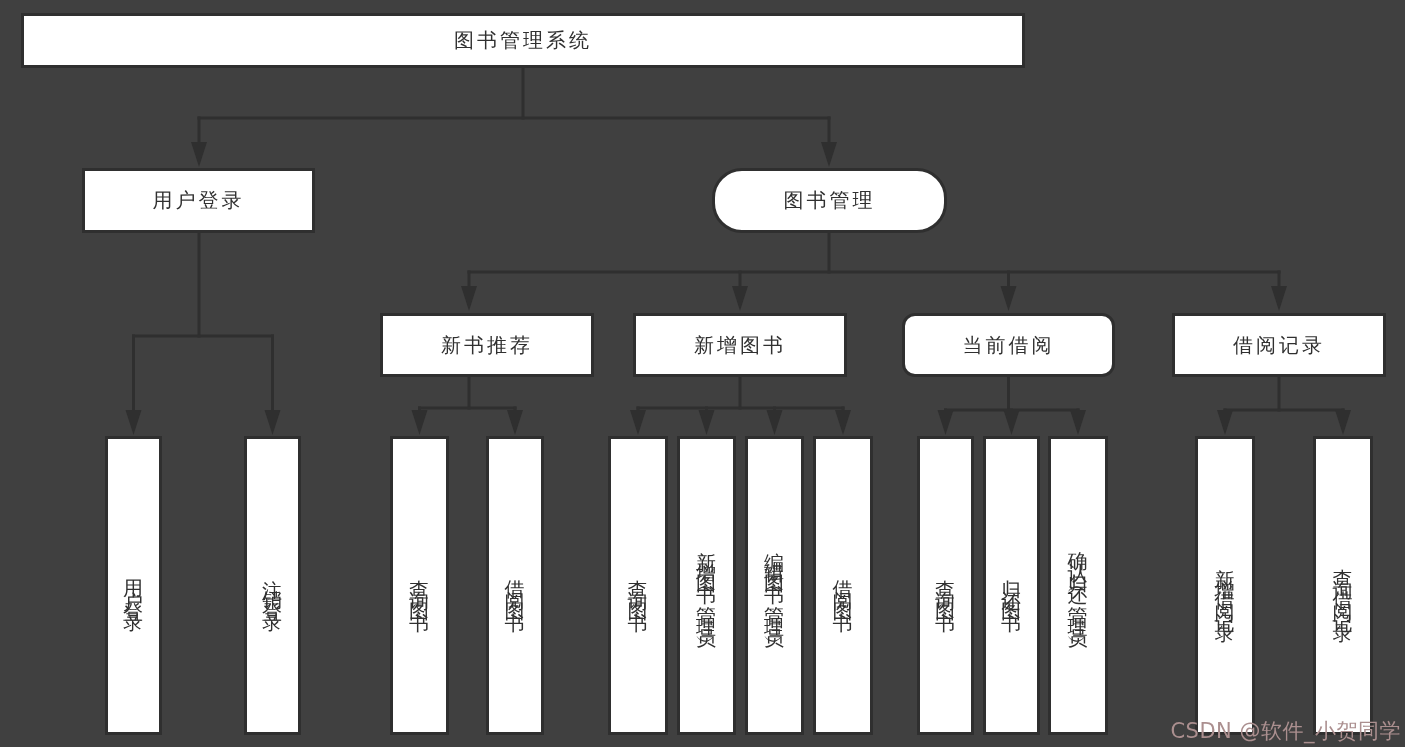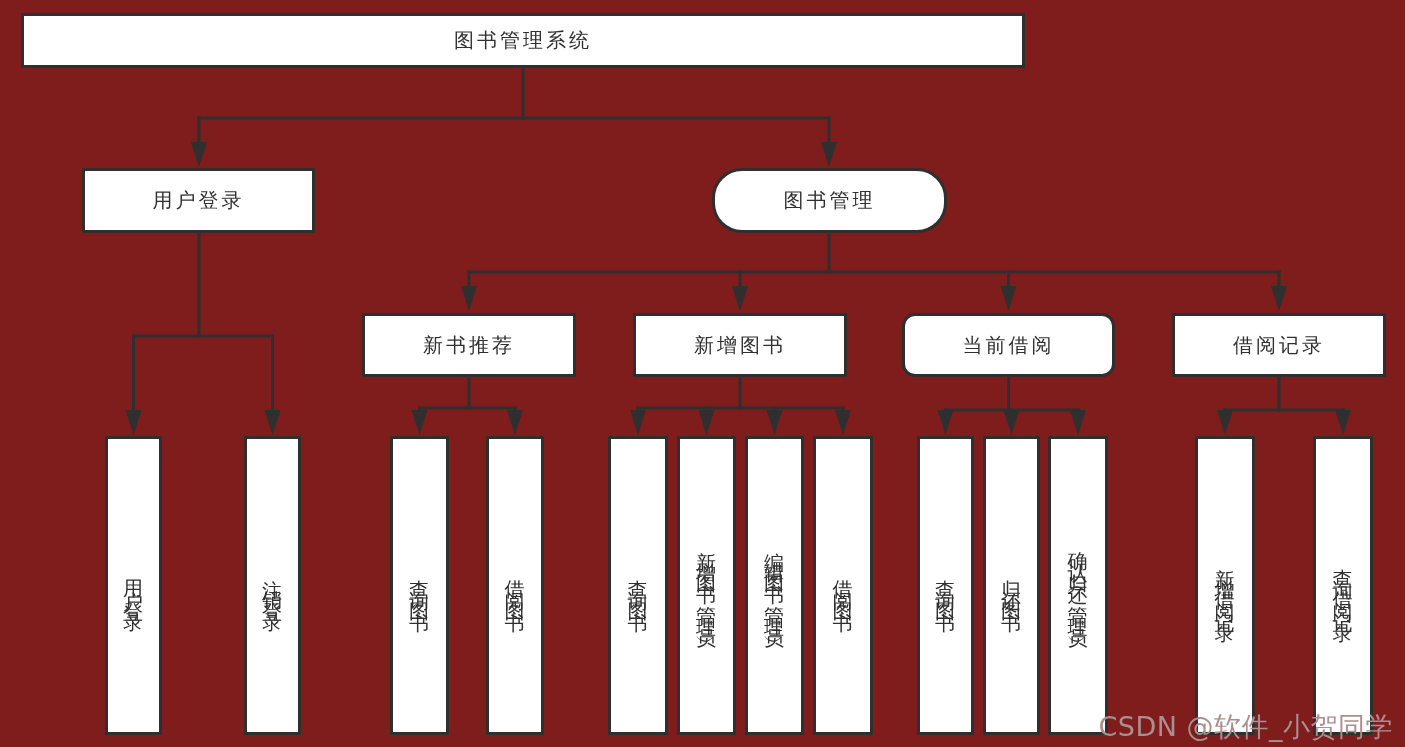--- a/index.html
+++ b/index.html
@@ -1,21 +1,21 @@
 <!DOCTYPE html>
 <html><head>
 <meta charset="utf-8">
 <title></title>
 <style>
   html, body { margin: 0; padding: 0; background: #ffffff; }
   #canvas {
     position: relative;
     width: 1405px;
     height: 747px;
-    background: #7f1d1d;
+    background: #404040;
     font-family: "DejaVu Sans", "Liberation Sans", sans-serif;
     color: #303030;
     overflow: hidden;
   }
   svg.wires {
     position: absolute;
     left: 0; top: 0;
     width: 1405px; height: 747px;
   }
   .node {
@@ -34,23 +34,23 @@
   }
   .node.v span {
     writing-mode: vertical-rl;
     text-orientation: mixed;
     font-size: 20px;
     letter-spacing: 11px;
     line-height: 1.1;
   }
   .watermark {
     position: absolute;
-    right: 12px;
+    right: 4px;
     bottom: 2px;
-    font-size: 27px;
+    font-size: 21px;
     letter-spacing: 0.5px;
     color: #ab8f8f;
     white-space: nowrap;
   }
 </style>
 </head>
 <body>
 
 <div id="canvas">
 
@@ -120,21 +120,21 @@
     <span>图书管理系统</span>
   </div>
 
   <div class="node h" style="left:82px; top:168px; width:233px; height:65px;">
     <span>用户登录</span>
   </div>
   <div class="node h" style="left:712px; top:168px; width:235px; height:65px;border-radius:30px;">
     <span>图书管理</span>
   </div>
 
-  <div class="node h" style="left:362px; top:313px; width:214px; height:64px;">
+  <div class="node h" style="left:380px; top:313px; width:214px; height:64px;">
     <span>新书推荐</span>
   </div>
   <div class="node h" style="left:633px; top:313px; width:214px; height:64px;">
     <span>新增图书</span>
   </div>
   <div class="node h" style="left:902px; top:313px; width:213px; height:64px;border-radius:13px;">
     <span>当前借阅</span>
   </div>
   <div class="node h" style="left:1172px; top:313px; width:214px; height:64px;">
     <span>借阅记录</span>

